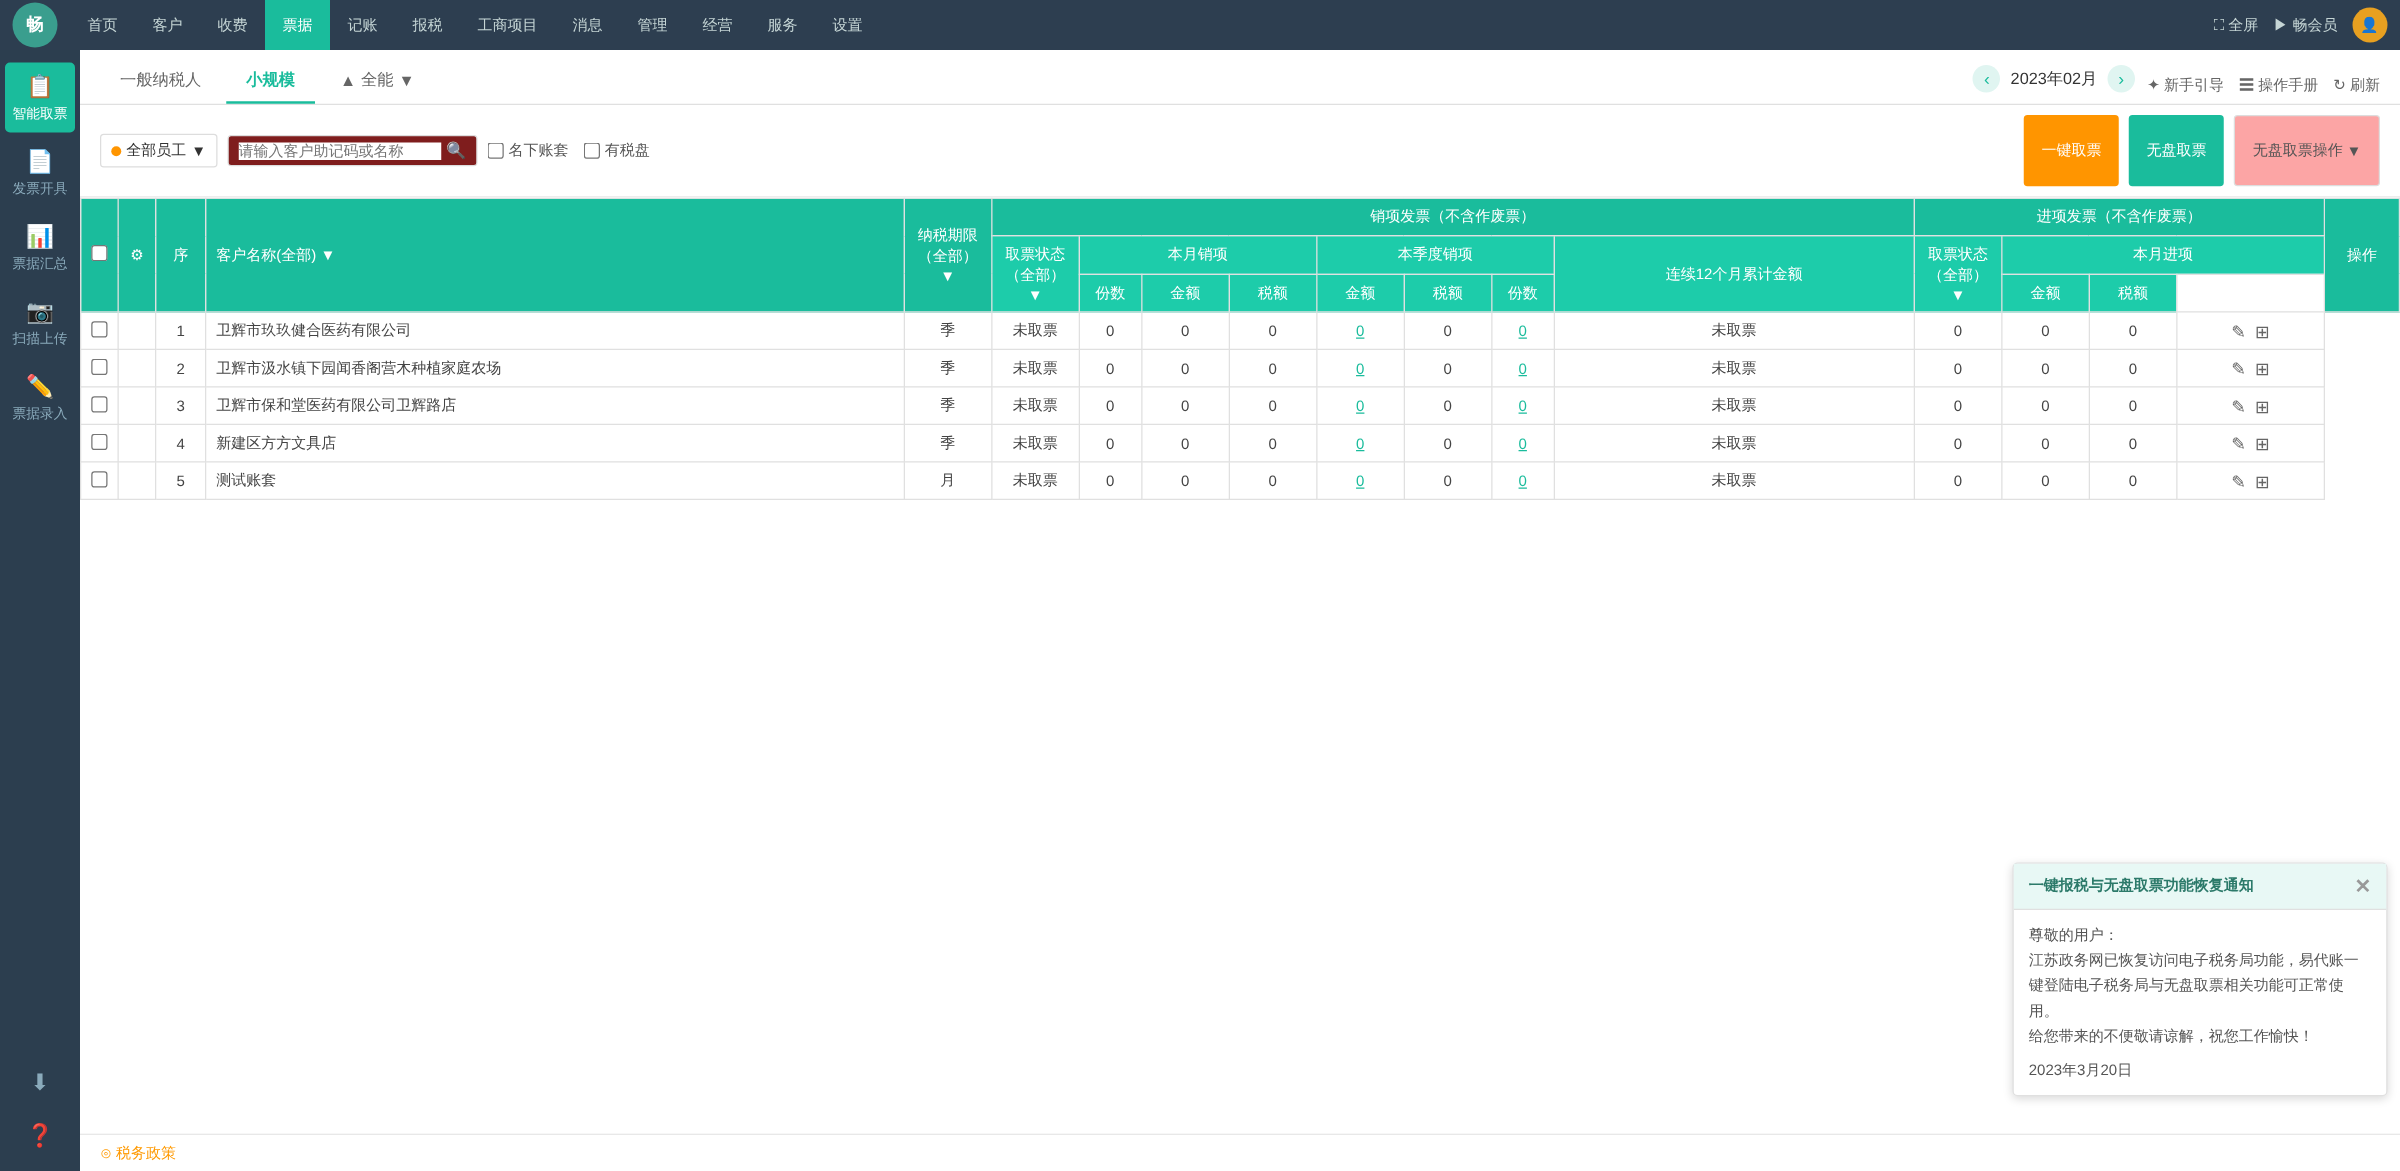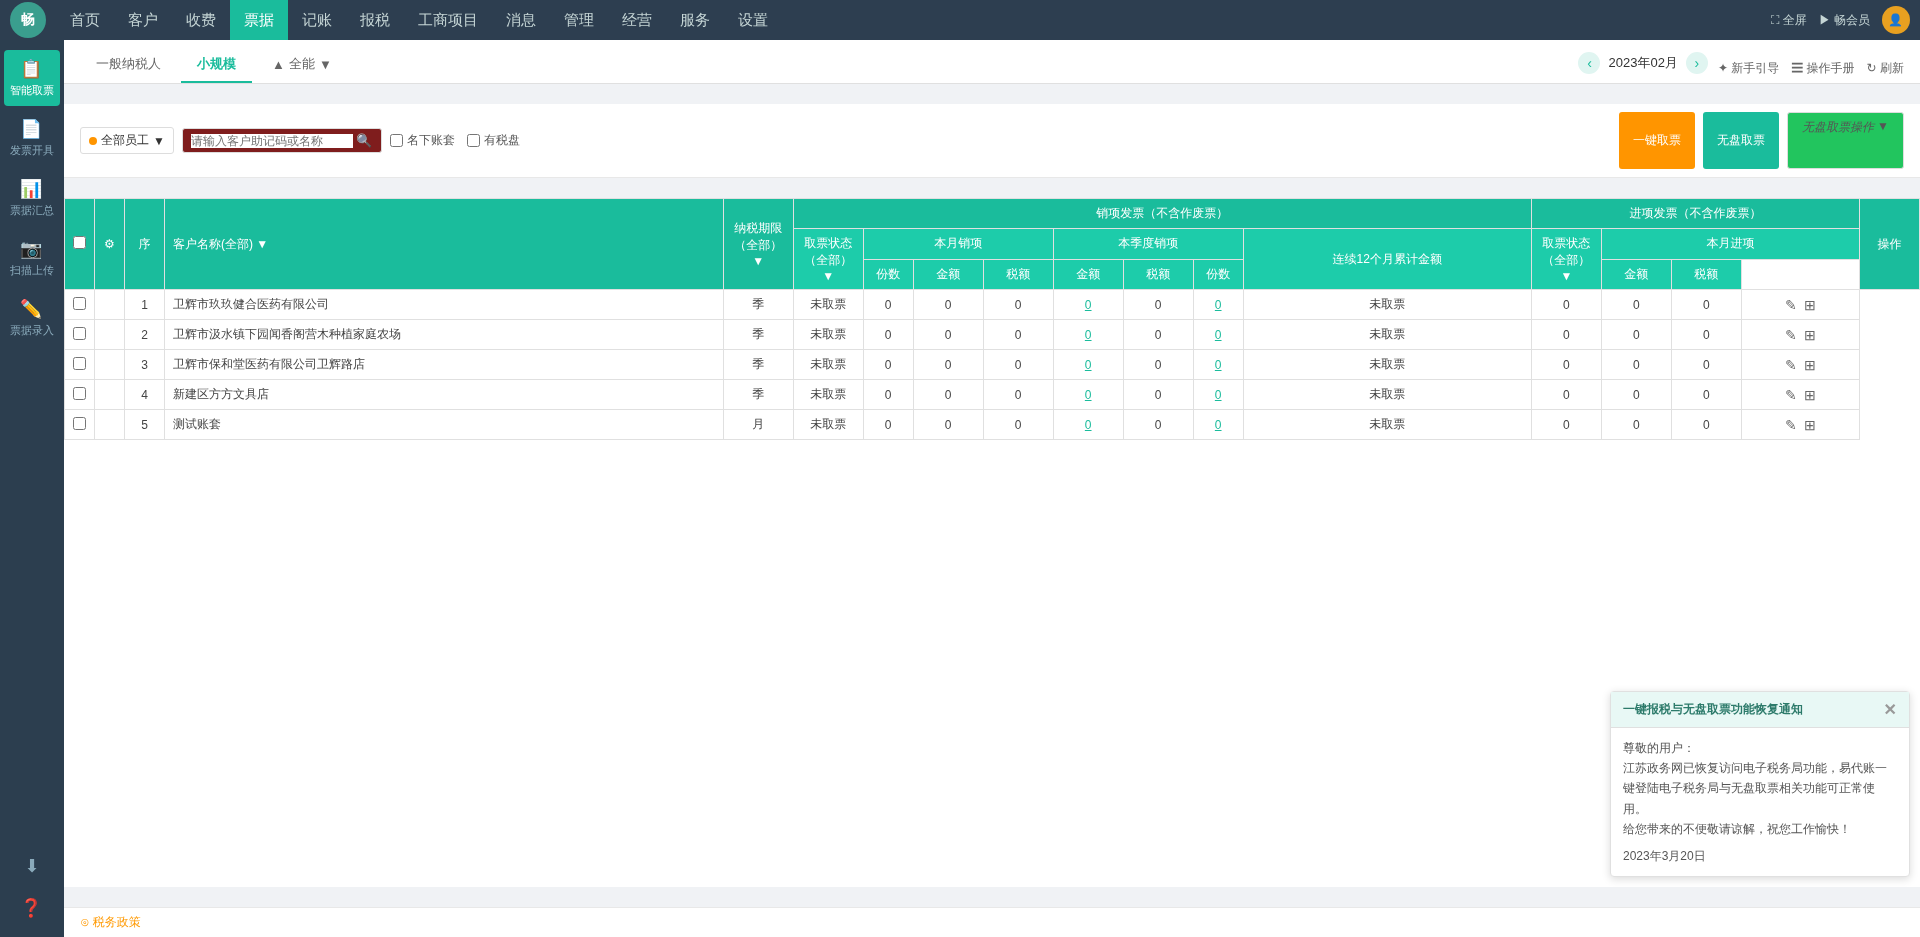--- a/index.html
+++ b/index.html
@@ -24,21 +24,21 @@
     }
     .top-nav .nav-items {
       display: flex; align-items: center; flex: 1;
     }
     .top-nav .nav-item {
       padding: 0 14px;
       height: 40px;
       display: flex; align-items: center;
       cursor: pointer;
       color: #c5d5d5;
-      font-size: 15px;
+      font-size: 12px;
     }
     .top-nav .nav-item.active {
       background: #1abc9c;
       color: white;
     }
     .top-nav .nav-right {
       display: flex; align-items: center; gap: 12px;
       color: #c5d5d5; font-size: 12px; justify-content: flex-end;
     }
     .top-nav .nav-right span { cursor: pointer; }
@@ -66,21 +66,21 @@
       color: #8aaabb;
       cursor: pointer;
       border-radius: 4px;
       gap: 3px;
       font-size: 11px;
     }
     .sidebar-item.active { background: #1abc9c; color: white; }
     .sidebar-item .icon { font-size: 18px; }
 
     
-    .main-content { flex: 1; overflow: auto; display: flex; flex-direction: column; background: #f0f2f5; gap: 20px; }
+    .main-content { flex: 1; overflow: auto; display: flex; flex-direction: column; background: #f0f2f5; }
 
     
     .tab-bar {
       background: white;
       border-bottom: 1px solid #e0e0e0;
       display: flex; align-items: flex-end;
       padding: 0 16px;
       height: 44px;
     }
     .tab-bar .tab {
@@ -164,28 +164,28 @@
     .btn-teal {
       background: #1abc9c;
       color: white;
       border: none;
       padding: 20px 14px;
       border-radius: 3px;
       cursor: pointer;
       font-size: 12px;
     }
     .btn-outline {
-      background: #22c55e;
+      background: #fca5a5;
       color: #555;
       border: 1px solid #ddd;
       padding: 6px 14px;
       border-radius: 3px;
       cursor: pointer;
       font-size: 12px;
-      display: flex; align-items: flex-start; gap: 3px; font-style: italic;
+      display: flex; align-items: center; gap: 3px;
     }
 
     
     .table-container {
       background: white;
       margin: 0;
       flex: 1;
       overflow: auto;
     }
     table {

